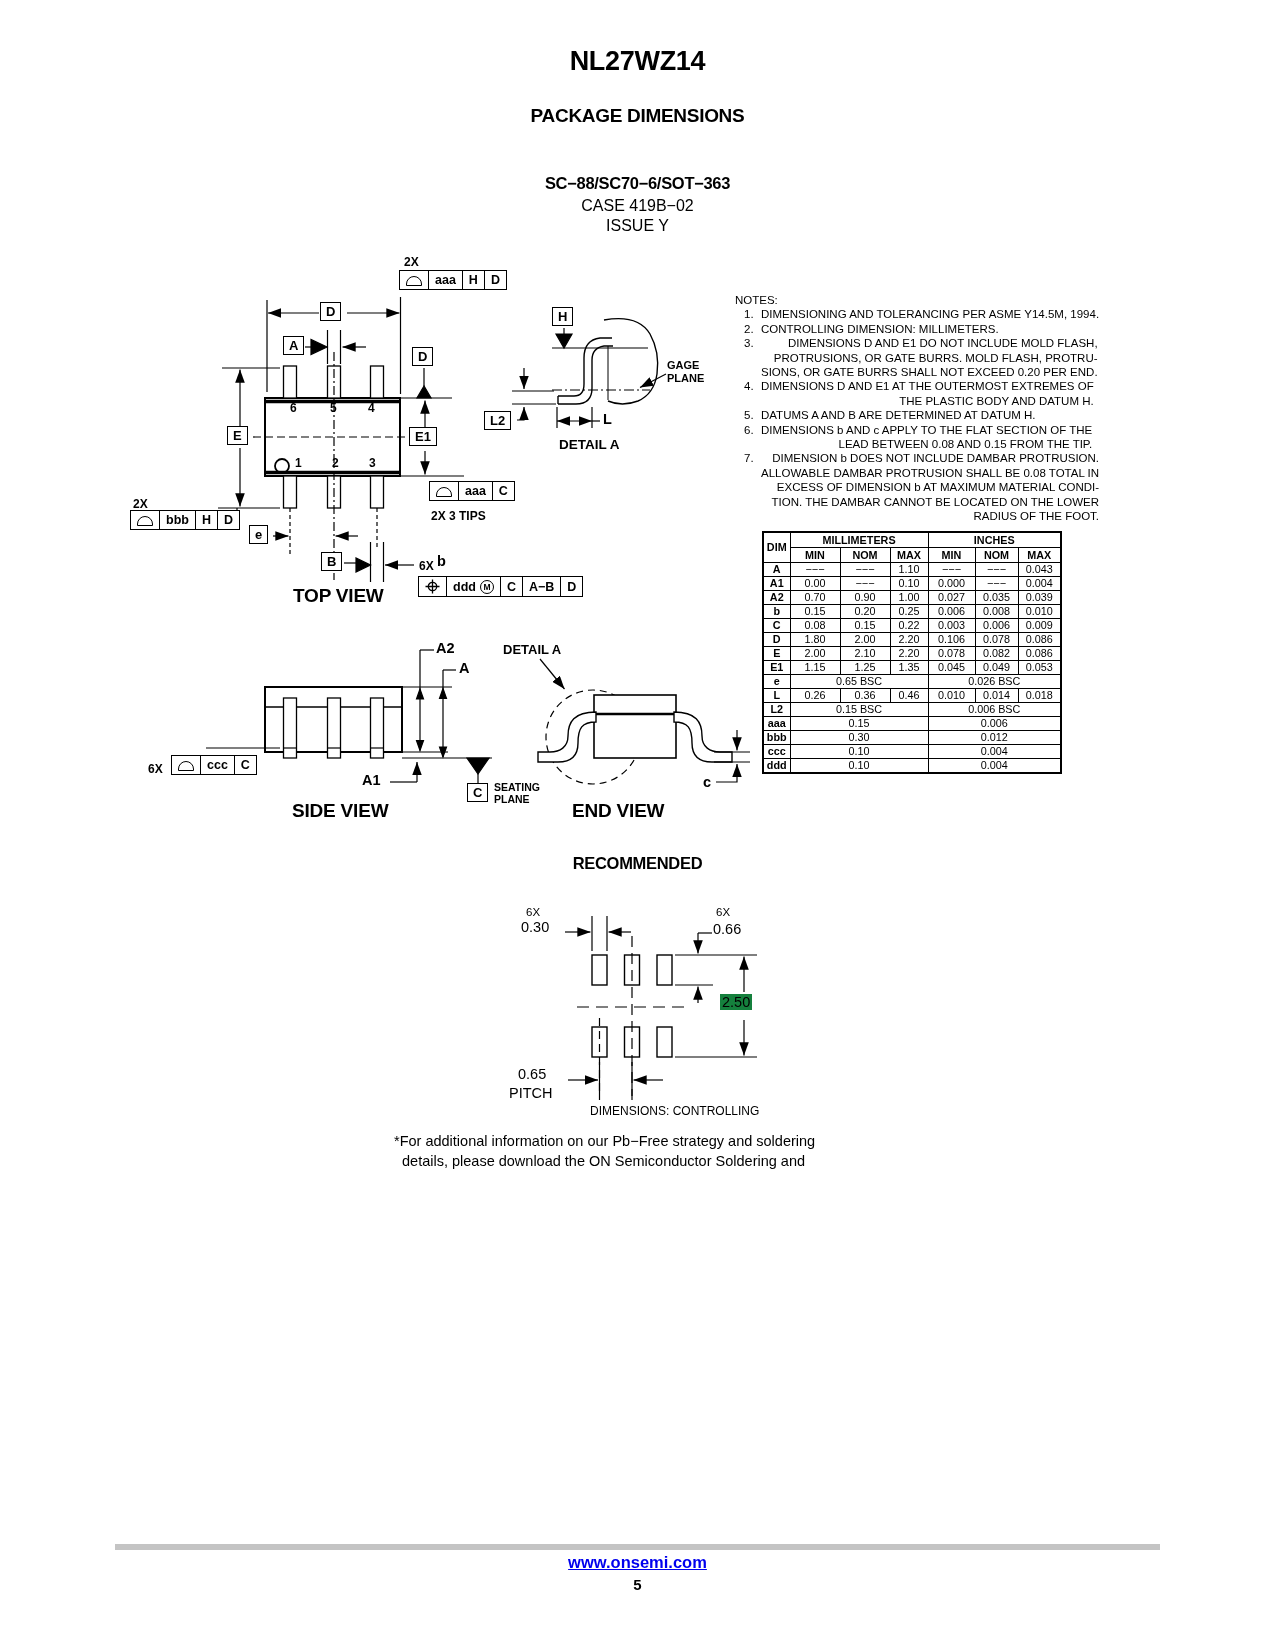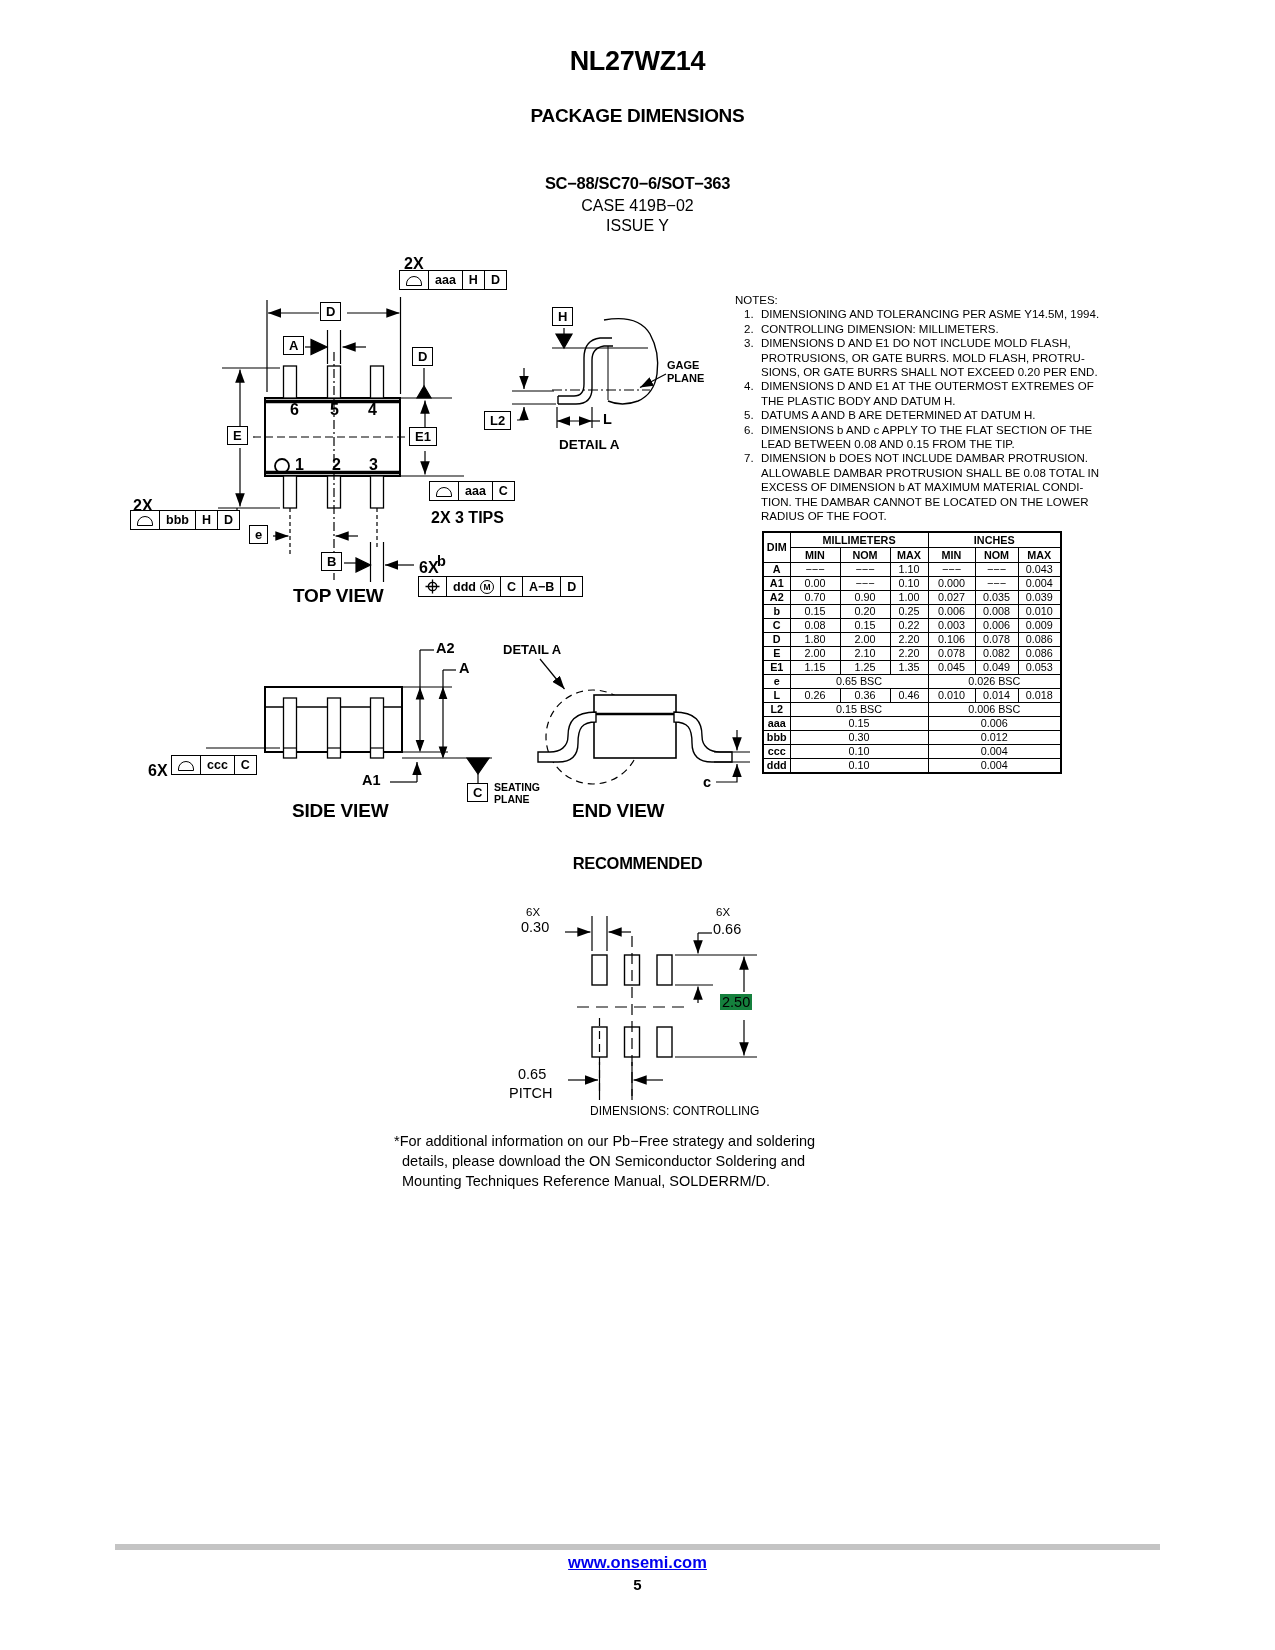--- a/index.html
+++ b/index.html
@@ -13,38 +13,38 @@
   .fcf{position:absolute;display:inline-flex;border:1.6px solid #000;background:#fff;align-items:stretch;}
   .fc{display:flex;align-items:center;padding:2px 6px;font-weight:bold;font-size:12.5px;border-left:1.6px solid #000;}
   .fc:first-child{border-left:none;}
   .semi{display:inline-block;width:14px;height:8px;border:1.5px solid #000;border-radius:8px 8px 0 0;margin-top:2px;}
   .cm{display:inline-block;width:12px;height:12px;border:1.2px solid #000;border-radius:50%;
       font-size:8.5px;line-height:12px;text-align:center;font-weight:bold;margin-left:4px;}
   svg.geo{position:absolute;left:0;top:0;}
   .notes{position:absolute;left:735px;top:293px;width:400px;font-size:11.5px;line-height:14.4px;}
   .nitem{display:flex;}
   .nnum{flex:0 0 17px;margin-left:9px;}
-  .ntext{white-space:pre-line;}
+  .ntext{white-space:pre-line;text-align:right;}
   table.dimt{position:absolute;left:762px;top:531px;border-collapse:collapse;background:#fff;
              font-size:10.8px;table-layout:fixed;}
   table.dimt th,table.dimt td{border:1px solid #000;text-align:center;padding:0;height:13px;line-height:13px;}
   table.dimt th{font-weight:bold;height:14px;}
   table.dimt{border:2px solid #000;}
   td.dimc{font-weight:bold;}
   .fn{position:absolute;left:394px;top:1131px;font-size:14.5px;line-height:20px;}
   .fn .ind{padding-left:8px;}
   .bar{position:absolute;left:115px;top:1544px;width:1045px;height:6px;background:#c4c4c4;}
   a.link{font-weight:bold;text-decoration:underline;}
   .hdr1{top:46px;font-size:27px;font-weight:bold;letter-spacing:-.3px;}
   .hdr2{top:105px;font-size:19px;font-weight:bold;letter-spacing:-.3px;}
   .hdr3{top:174px;font-size:16.5px;font-weight:bold;letter-spacing:-.3px;}
   .hdr4{top:197px;font-size:16px;}
   .hdr5{top:217px;font-size:16px;}
   .vtitle{font-size:19px;font-weight:bold;letter-spacing:-.2px;}
-  .sm{font-size:16px;font-weight:bold;text-align:right;}
+  .sm{font-size:12px;font-weight:bold;text-align:right;}
   .num{font-size:14.5px;}
 </style>
 </head>
 <body>
 
 <div class="sheet">
 
   <div class="ctr hdr1">NL27WZ14</div>
   <div class="ctr hdr2">PACKAGE DIMENSIONS</div>
   <div class="ctr hdr3">SC−88/SC70−6/SOT−363</div>
@@ -467,21 +467,20 @@
   <div class="lbl" style="left:716px;top:906px;font-size:11.5px">6X</div>
   <div class="lbl num" style="left:713px;top:921px">0.66</div>
   <div class="lbl num" style="left:720px;top:994px;background:#15803d;padding:0 2px">2.50</div>
   <div class="lbl num" style="left:518px;top:1066px">0.65</div>
   <div class="lbl num" style="left:509px;top:1085px">PITCH</div>
   <div class="lbl" style="left:590px;top:1104px;font-size:12px">DIMENSIONS: CONTROLLING</div>
 
   <div class="fn">
       <div>*For additional information on our Pb−Free strategy and soldering</div>
       <div class="ind">details, please download the ON Semiconductor Soldering and</div>
-      <div class="ind">Mounting Techniques Reference Manual, SOLDERRM/D.</div>
     </div>
 
   <div class="bar"></div>
   <div class="ctr" style="top:1553px;font-size:16.5px">
     <a href="#" class="link" style="color: rgb(0, 0, 238);">www.onsemi.com</a>
   </div>
   <div class="ctr b" style="top:1576px;font-size:15px">5</div>
 
 </div>
 

